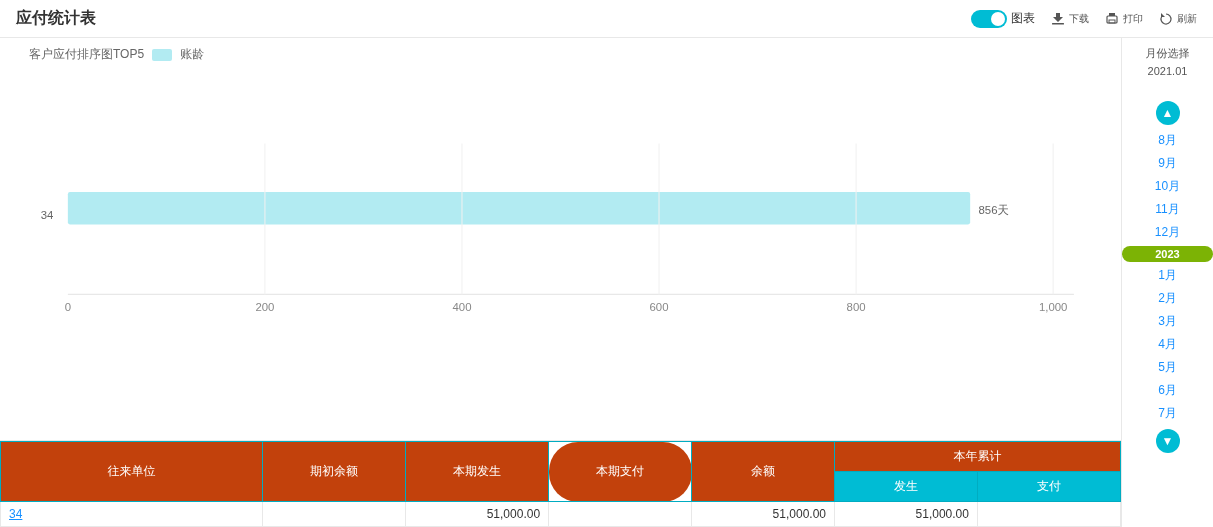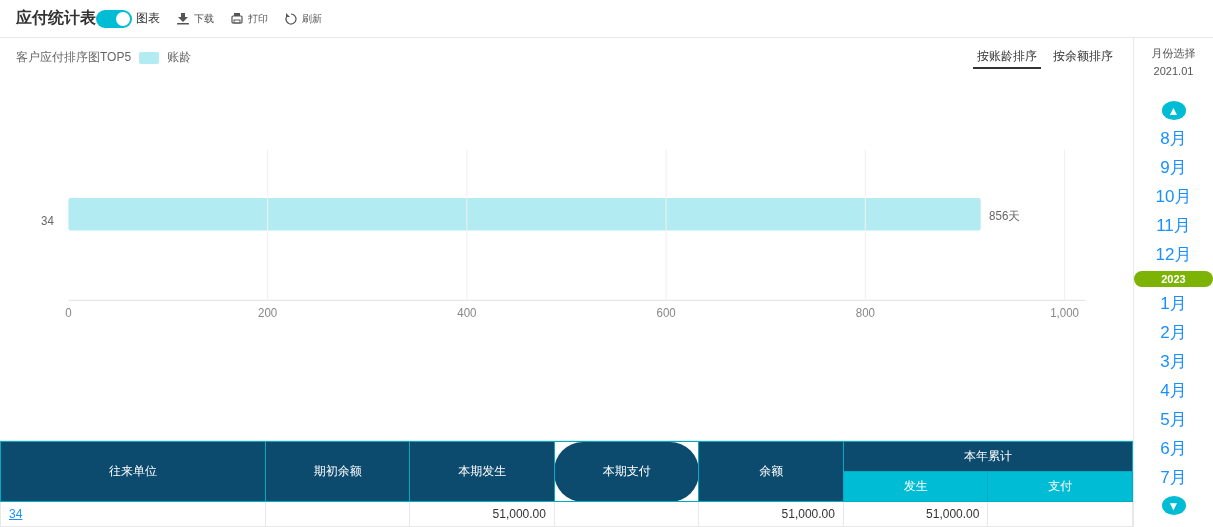--- a/index.html
+++ b/index.html
@@ -1,63 +1,63 @@
 <!DOCTYPE html>
 <html><head>
   <meta charset="utf-8">
   <style>
     * { box-sizing: border-box; margin: 0; padding: 0; }
     body { font-family: "Microsoft YaHei", Arial, sans-serif; font-size: 12px; background: #f0f2f5; color: #333; }
 
     .app-container { width: 1213px; height: 527px; display: flex; flex-direction: column; background: #fff; }
 
     
-    .header { display: flex; align-items: center; justify-content: flex-start; padding: 8px 16px; border-bottom: 1px solid #e8e8e8; background: #fff; }
+    .header { display: flex; align-items: center; justify-content: space-between; padding: 8px 16px; border-bottom: 1px solid #e8e8e8; background: #fff; }
     .header-title { font-size: 16px; font-weight: bold; color: #333; }
     .header-actions { display: flex; align-items: center; gap: 16px; }
     .toggle-wrap { display: flex; align-items: center; gap: 4px; }
     .toggle-switch { width: 36px; height: 18px; background: #00bcd4; border-radius: 9px; position: relative; cursor: pointer; }
     .toggle-switch::after { content: ''; position: absolute; width: 14px; height: 14px; background: #fff; border-radius: 50%; top: 2px; right: 2px; }
     .action-btn { display: flex; align-items: center; gap: 4px; cursor: pointer; color: #555; font-size: 10px; }
 
     
     .main-content { display: flex; flex: 1; overflow: hidden; }
 
     
     .chart-area { flex: 1; display: flex; flex-direction: column; overflow: hidden; }
 
     
-    .chart-header { display: flex; align-items: center; justify-content: space-between; padding: 8px 16px; }
+    .chart-header { display: flex; align-items: center; justify-content: space-between; padding: 8px 29px; }
     .chart-legend { display: flex; align-items: center; gap: 8px; font-size: 12px; color: #666; }
     .legend-box { width: 20px; height: 12px; background: #b2ebf2; border-radius: 2px; }
     .sort-buttons { display: flex; gap: 8px; }
     .sort-btn { font-size: 12px; color: #333; cursor: pointer; padding: 2px 4px; border-bottom: 2px solid transparent; }
     .sort-btn.active { color: #333; border-bottom: 2px solid #333; }
 
     
     .chart-wrapper { flex: 1; padding: 8px 16px 0 16px; position: relative; }
     .chart-svg { width: 100%; height: 280px; }
 
     
     .table-area { border-top: 1px solid #e8e8e8; }
     .table-container { overflow: auto; }
     table { width: 100%; border-collapse: collapse; font-size: 12px; }
-    thead tr th { background: #0c4a6e; color: #fff; text-align: center; padding: 6px 8px; border: 1px solid #00acc1; font-weight: normal; }
+    thead tr th { background: #c2410c; color: #fff; text-align: center; padding: 6px 8px; border: 1px solid #00acc1; font-weight: normal; }
     thead tr.sub-header th { background: #00bcd4; margin-top: 12px; }
     tbody tr td { padding: 5px 8px; border: 1px solid #e8e8e8; text-align: right; }
     tbody tr td.left { text-align: left; }
     .link-text { color: #1890ff; text-decoration: underline; cursor: pointer; }
 
     
-    .right-sidebar { width: 80px; border-left: 1px solid #e8e8e8; background: #fff; display: flex; flex-direction: column; align-items: center; padding: 8px 0; overflow: hidden; }
+    .right-sidebar { width: 92px; border-left: 1px solid #e8e8e8; background: #fff; display: flex; flex-direction: column; align-items: center; padding: 8px 0; overflow: hidden; }
     .sidebar-label { font-size: 11px; color: #555; margin-bottom: 4px; }
     .sidebar-date { font-size: 11px; color: #555; margin-bottom: 20px; }
     .sidebar-arrow { width: 24px; height: 24px; background: #00bcd4; border-radius: 50%; display: flex; align-items: center; justify-content: center; cursor: pointer; color: #fff; font-size: 12px; margin: 4px 0; }
     .month-list { display: flex; flex-direction: column; align-items: center; width: 100%; }
-    .month-item { font-size: 17px; color: #1890ff; padding: 3px 0; cursor: pointer; text-align: center; width: 100%; }
+    .month-item { font-size: 12px; color: #1890ff; padding: 3px 0; cursor: pointer; text-align: center; width: 100%; }
     .month-item.year-badge { background: #7cb305; color: #fff; border-radius: 10px; padding: 2px 16px; margin: 2px 0; font-size: 11px; font-weight: bold; }
   </style>
 </head>
 <body>
 
 <div class="app-container">
 
   <div class="header">
     <div class="header-title">应付统计表</div>
     <div class="header-actions">
@@ -92,24 +92,20 @@
 
   <div class="main-content">
 
     <div class="chart-area">
 
       <div class="chart-header">
         <div class="chart-legend">
           <span>客户应付排序图TOP5</span>
           <div class="legend-box"></div>
           <span>账龄</span>
-        </div>
-        <div class="sort-buttons">
-          <span class="sort-btn active">按账龄排序</span>
-          <span class="sort-btn">按余额排序</span>
         </div>
       </div>
 
       <div class="chart-wrapper">
         <svg class="chart-svg" viewBox="0 0 1050 260" preserveAspectRatio="none">
 
           <text x="30" y="130" font-size="11" fill="#666" text-anchor="middle">34</text>
 
           <rect x="50" y="105" width="870" height="30" fill="#b2ebf2" rx="2"></rect>
 

